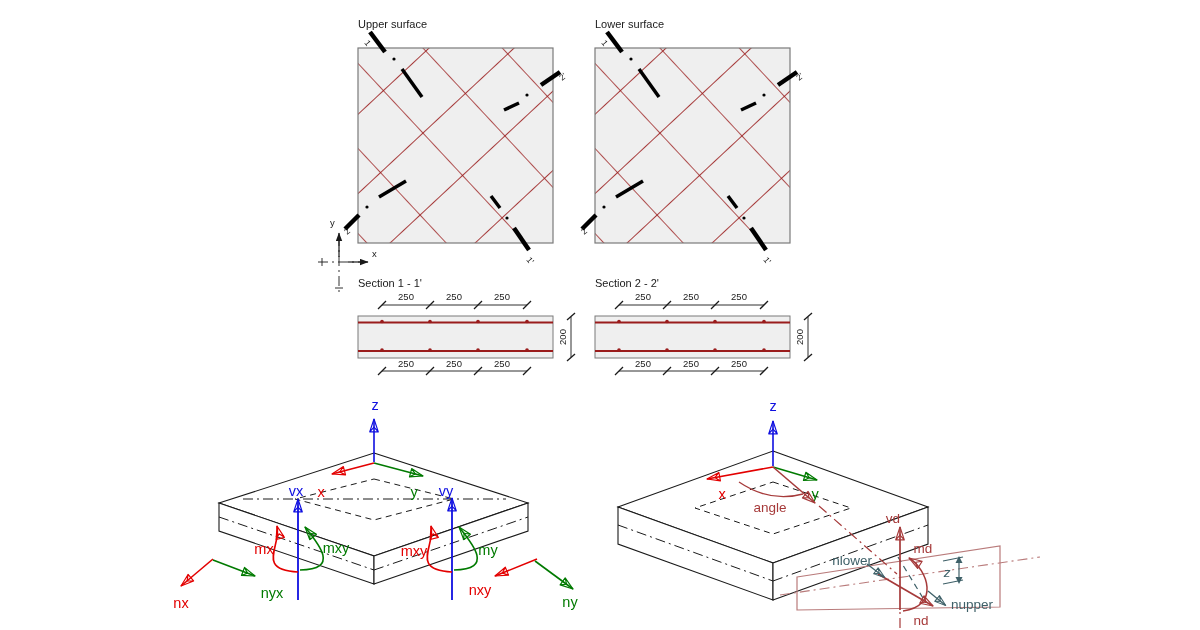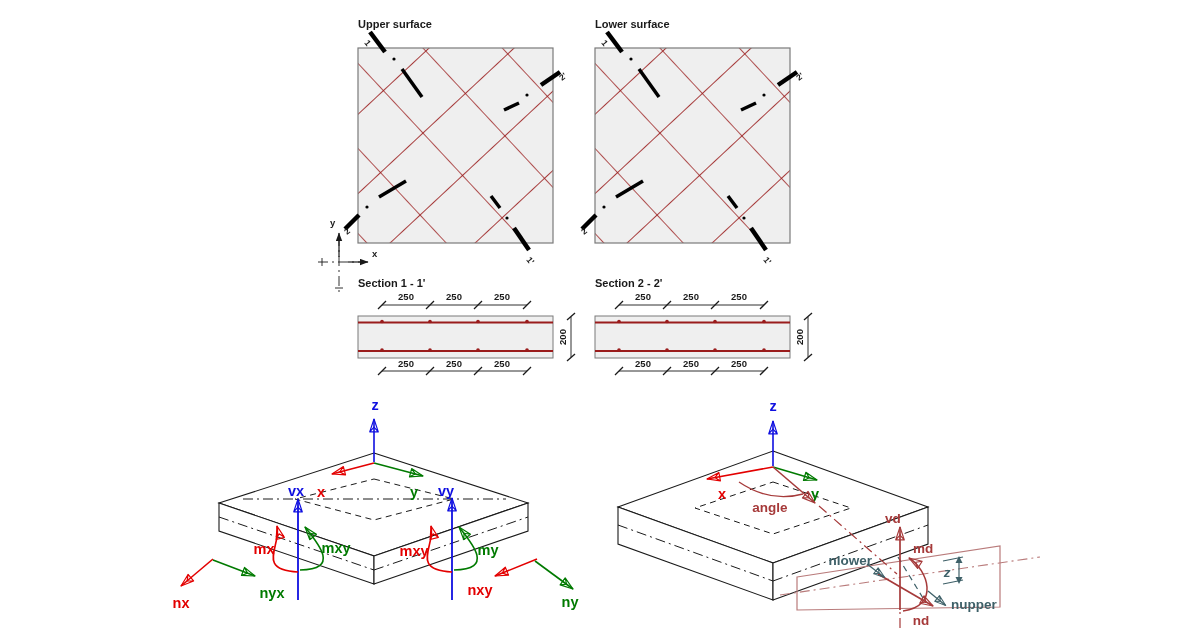--- a/index.html
+++ b/index.html
@@ -1,17 +1,17 @@
 <!DOCTYPE html>
 <html style="--rebar-red: #9a1c1c; --accent-red: #e30000; --accent-green: #007a00; --accent-blue: #0f0fe0; --dark-red: #a63a3a; --plane-red: #b97b7b; --teal: #3e6068; --panel-fill: #efefef;"><head>
 <meta charset="utf-8">
 <style>
   html,body{margin:0;padding:0;background:#fff;}
   .canvas{width:1200px;height:630px;background:#fff;position:relative;overflow:hidden;
-          font-family:"Liberation Sans",sans-serif;font-weight:bold;}
+          font-family:"Liberation Sans",sans-serif;}
   svg text{font-family:"Liberation Sans",sans-serif;}
   .f9{font-size:9.5px;}
   .f85{font-size:8.5px;}
   .f11{font-size:11px;}
   .f13{font-size:13.5px;}
   .f14{font-size:14.5px;}
   .it{font-style:italic;}
   .tx-k{fill:#1a1a1a;}
   .tx-red{fill:var(--accent-red,#e30000);}
   .tx-green{fill:var(--accent-green,#007a00);}

